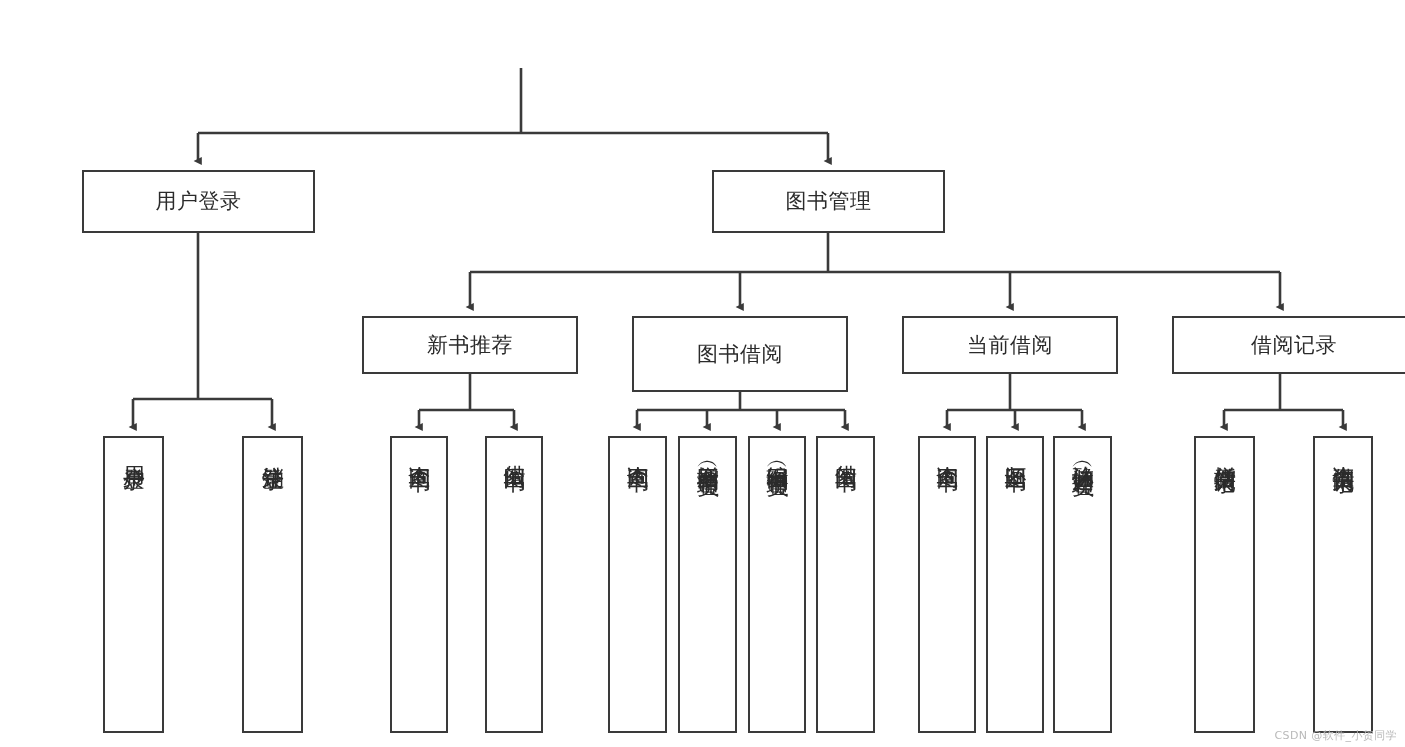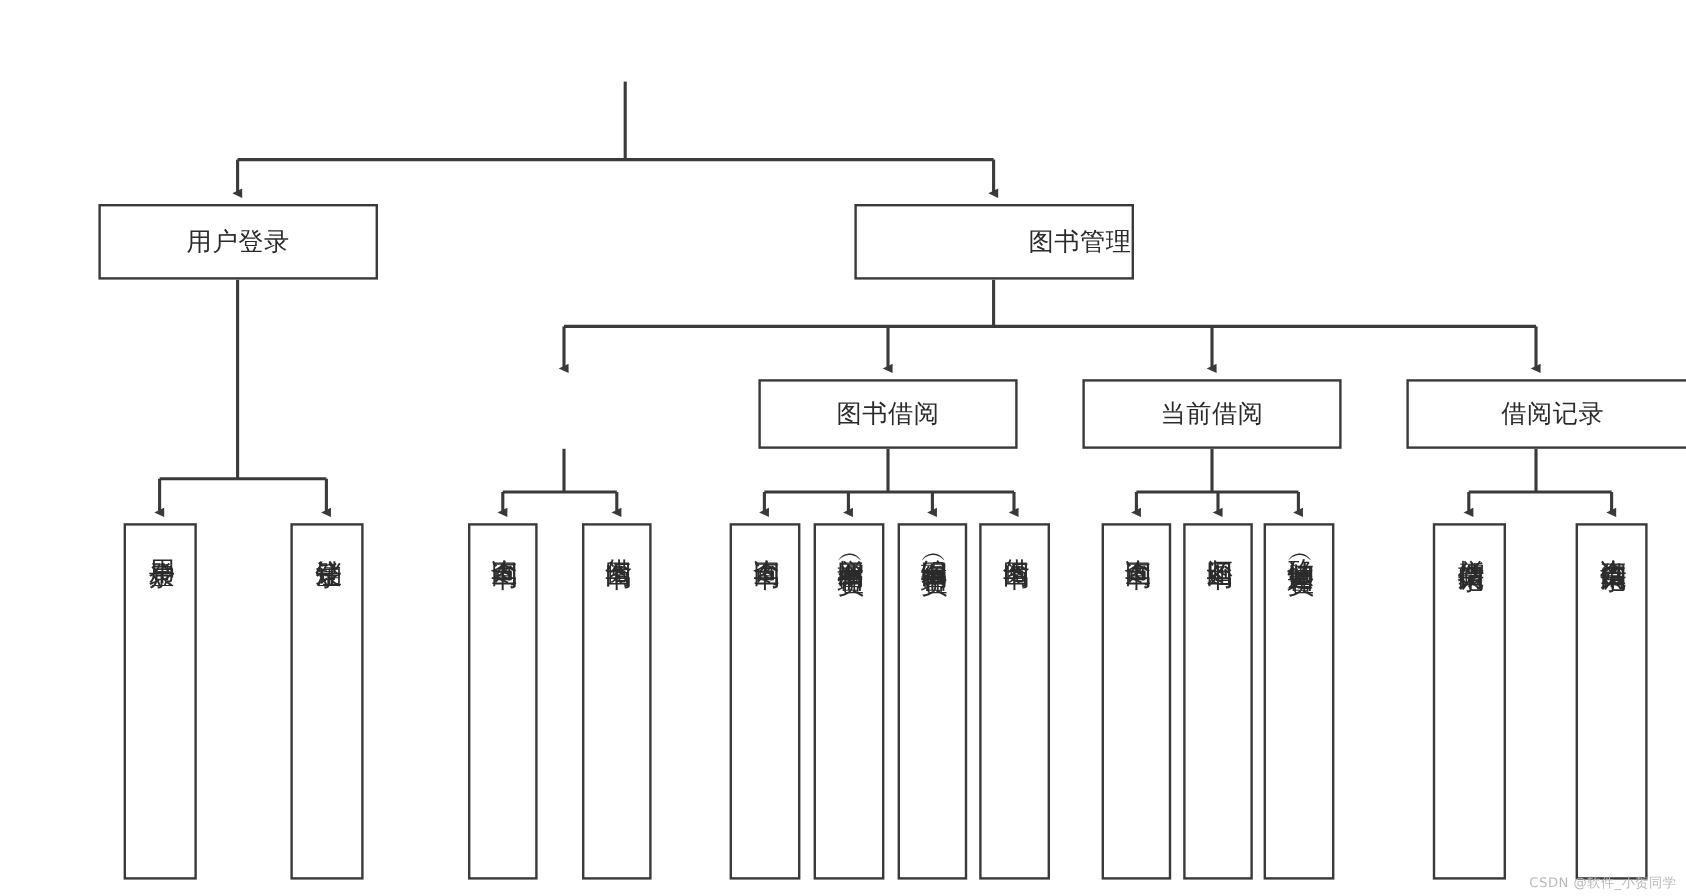--- a/index.html
+++ b/index.html
@@ -129,25 +129,28 @@
       <path d="M1224,410 L1343,410"></path>
       <path d="M1224,410 L1224,427" marker-end="url(#arrowhead)"></path>
       <path d="M1343,410 L1343,427" marker-end="url(#arrowhead)"></path>
     </g>
   </svg>
 
 
   <div class="node horizontal" style="left:82px; top:170px; width:233px; height:63px;">
     <span class="node-label">用户登录</span>
   </div>
-  <div class="node horizontal" style="left:712px; top:170px; width:233px; height:63px;justify-content:flex-end;">
+  <div class="node horizontal" style="left:712px; top:170px; width:233px; height:63px;">
     <span class="node-label">图书管理</span>
   </div>
 
-  <div class="node horizontal" style="left:632px; top:316px; width:216px; height:58px;">
+  <div class="node horizontal" style="left:362px; top:316px; width:216px; height:58px;">
+    <span class="node-label">新书推荐</span>
+  </div>
+  <div class="node horizontal" style="left:632px; top:316px; width:216px; height:76px;">
     <span class="node-label">图书借阅</span>
   </div>
   <div class="node horizontal" style="left:902px; top:316px; width:216px; height:58px;">
     <span class="node-label">当前借阅</span>
   </div>
   <div class="node horizontal" style="left:1172px; top:316px; width:244px; height:58px;">
     <span class="node-label">借阅记录</span>
   </div>
 
   <div class="node leaf" style="left:103px; top:436px; width:61px; height:297px;">

